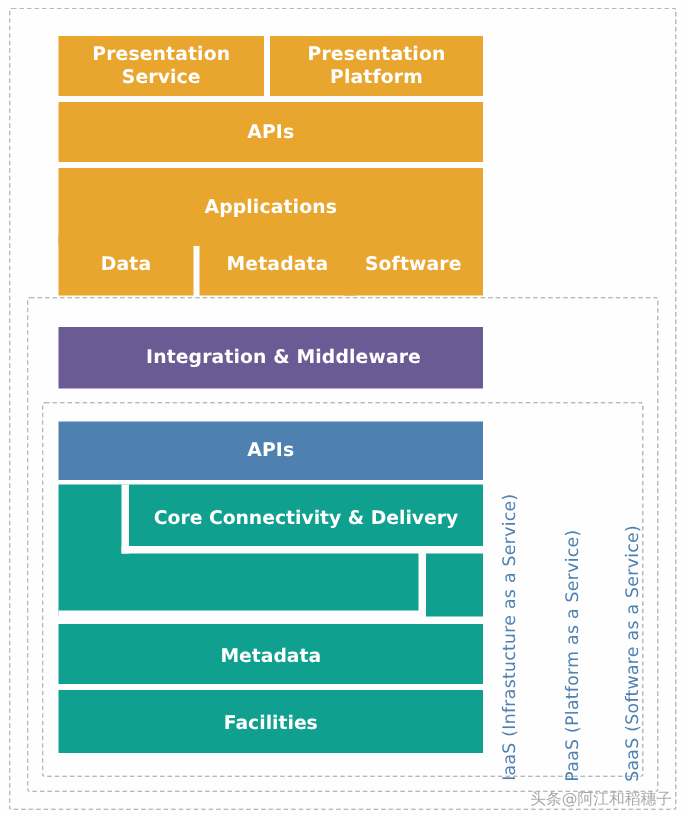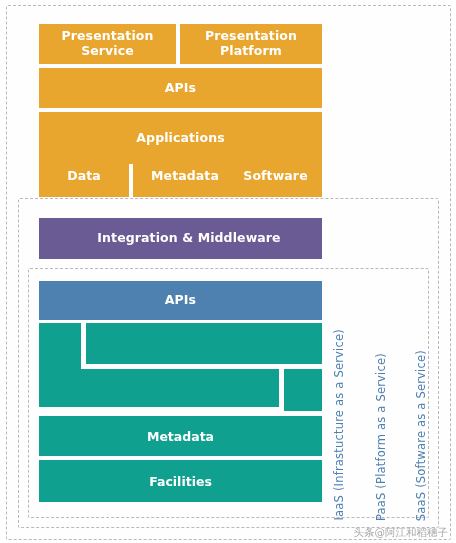--- a/index.html
+++ b/index.html
@@ -126,20 +126,23 @@
 <div id="teal-group">
   <div class="tz" id="tz-core"></div>
   <div class="tz" id="tz-hw"></div>
   <div class="tz" id="tz-fac"></div>
 
   <div class="notch" id="notch-v-left"></div>
   <div class="notch" id="notch-h-mid"></div>
   <div class="notch" id="notch-v-right"></div>
   <div class="notch" id="notch-h-bot"></div>
 
+  <div class="tlabel" id="lbl-core">
+    <span>Core Connectivity &amp; Delivery</span>
+  </div>
   <div class="tlabel" id="lbl-hw">
     <span>Metadata</span>
   </div>
   <div class="tlabel" id="lbl-fac">
     <span>Facilities</span>
   </div>
 </div>
 
 <div class="vlabel" id="vl-iaas">IaaS (Infrastucture as a Service)</div>
 <div class="vlabel" id="vl-paas">PaaS (Platform as a Service)</div>

